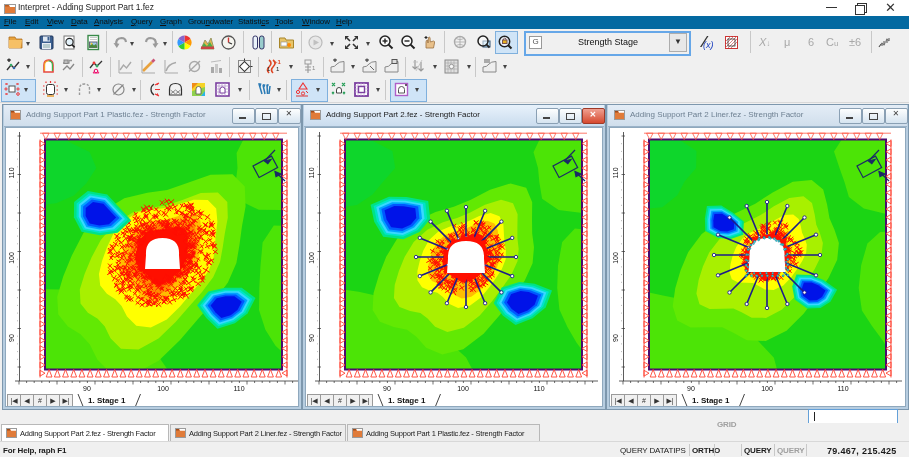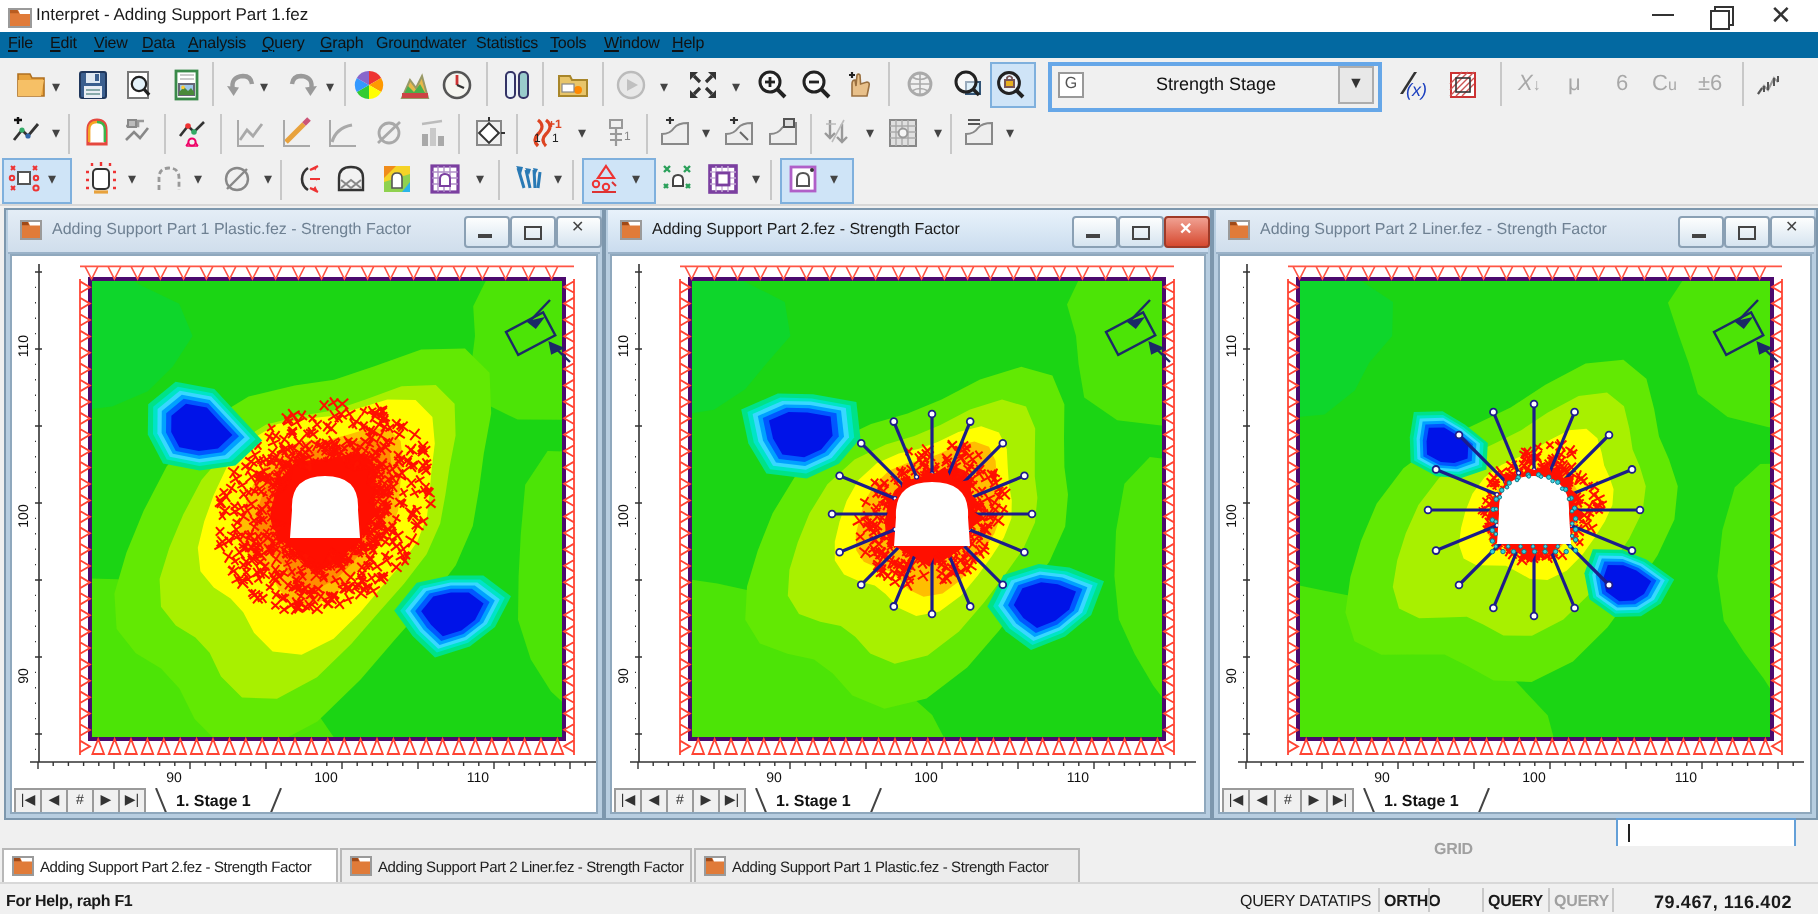--- a/index.html
+++ b/index.html
@@ -805,17 +805,17 @@
     <path d="M1 2 L3.8 2 L4.6 3.6 L1 3.6 Z" fill="#a04a18"></path>
   </svg>
 <span style="position:absolute;left:366px;top:429px;font-size:7.5px;letter-spacing:-0.2px;color:#222;white-space:nowrap">Adding Support Part 1 Plastic.fez - Strength Factor</span>
 <div style="position:absolute;left:0;top:441px;width:909px;height:16px;background:#f0f0f0;border-top:1px solid #d8d8d8"></div>
 <span style="position:absolute;top:446px;font-size:8px;letter-spacing:-0.15px;font-weight:bold;color:#1a1a1a;white-space:nowrap;left:3px">For Help, raph F1</span>
 <span style="position:absolute;top:446px;font-size:8px;letter-spacing:-0.15px;font-weight:normal;color:#1a1a1a;white-space:nowrap;left:620px">QUERY DATATIPS</span>
 <span style="position:absolute;top:446px;font-size:8px;letter-spacing:-0.15px;font-weight:bold;color:#1a1a1a;white-space:nowrap;left:692px">ORTHO</span>
 <span style="position:absolute;top:420px;font-size:8px;letter-spacing:-0.15px;font-weight:bold;color:#a0a0a0;white-space:nowrap;left:717px">GRID</span>
 <span style="position:absolute;top:446px;font-size:8px;letter-spacing:-0.15px;font-weight:bold;color:#1a1a1a;white-space:nowrap;left:744px">QUERY</span>
 <span style="position:absolute;top:446px;font-size:8px;letter-spacing:-0.15px;font-weight:bold;color:#a0a0a0;white-space:nowrap;left:777px">QUERY</span>
-<span style="position:absolute;top:446px;font-size:8px;letter-spacing:-0.15px;font-weight:bold;color:#1a1a1a;white-space:nowrap;left:827px;font-size:9px;letter-spacing:0.3px">79.467,  116.402</span>
+<span style="position:absolute;top:446px;font-size:8px;letter-spacing:-0.15px;font-weight:bold;color:#1a1a1a;white-space:nowrap;left:827px;font-size:9px;letter-spacing:0.3px">79.467,  215.425</span>
 <div style="position:absolute;left:689px;top:444px;width:1px;height:12px;background:#c8c8c8"></div>
 <div style="position:absolute;left:714px;top:444px;width:1px;height:12px;background:#c8c8c8"></div>
 <div style="position:absolute;left:741px;top:444px;width:1px;height:12px;background:#c8c8c8"></div>
 <div style="position:absolute;left:774px;top:444px;width:1px;height:12px;background:#c8c8c8"></div>
 <div style="position:absolute;left:806px;top:444px;width:1px;height:12px;background:#c8c8c8"></div>
 </body></html>

